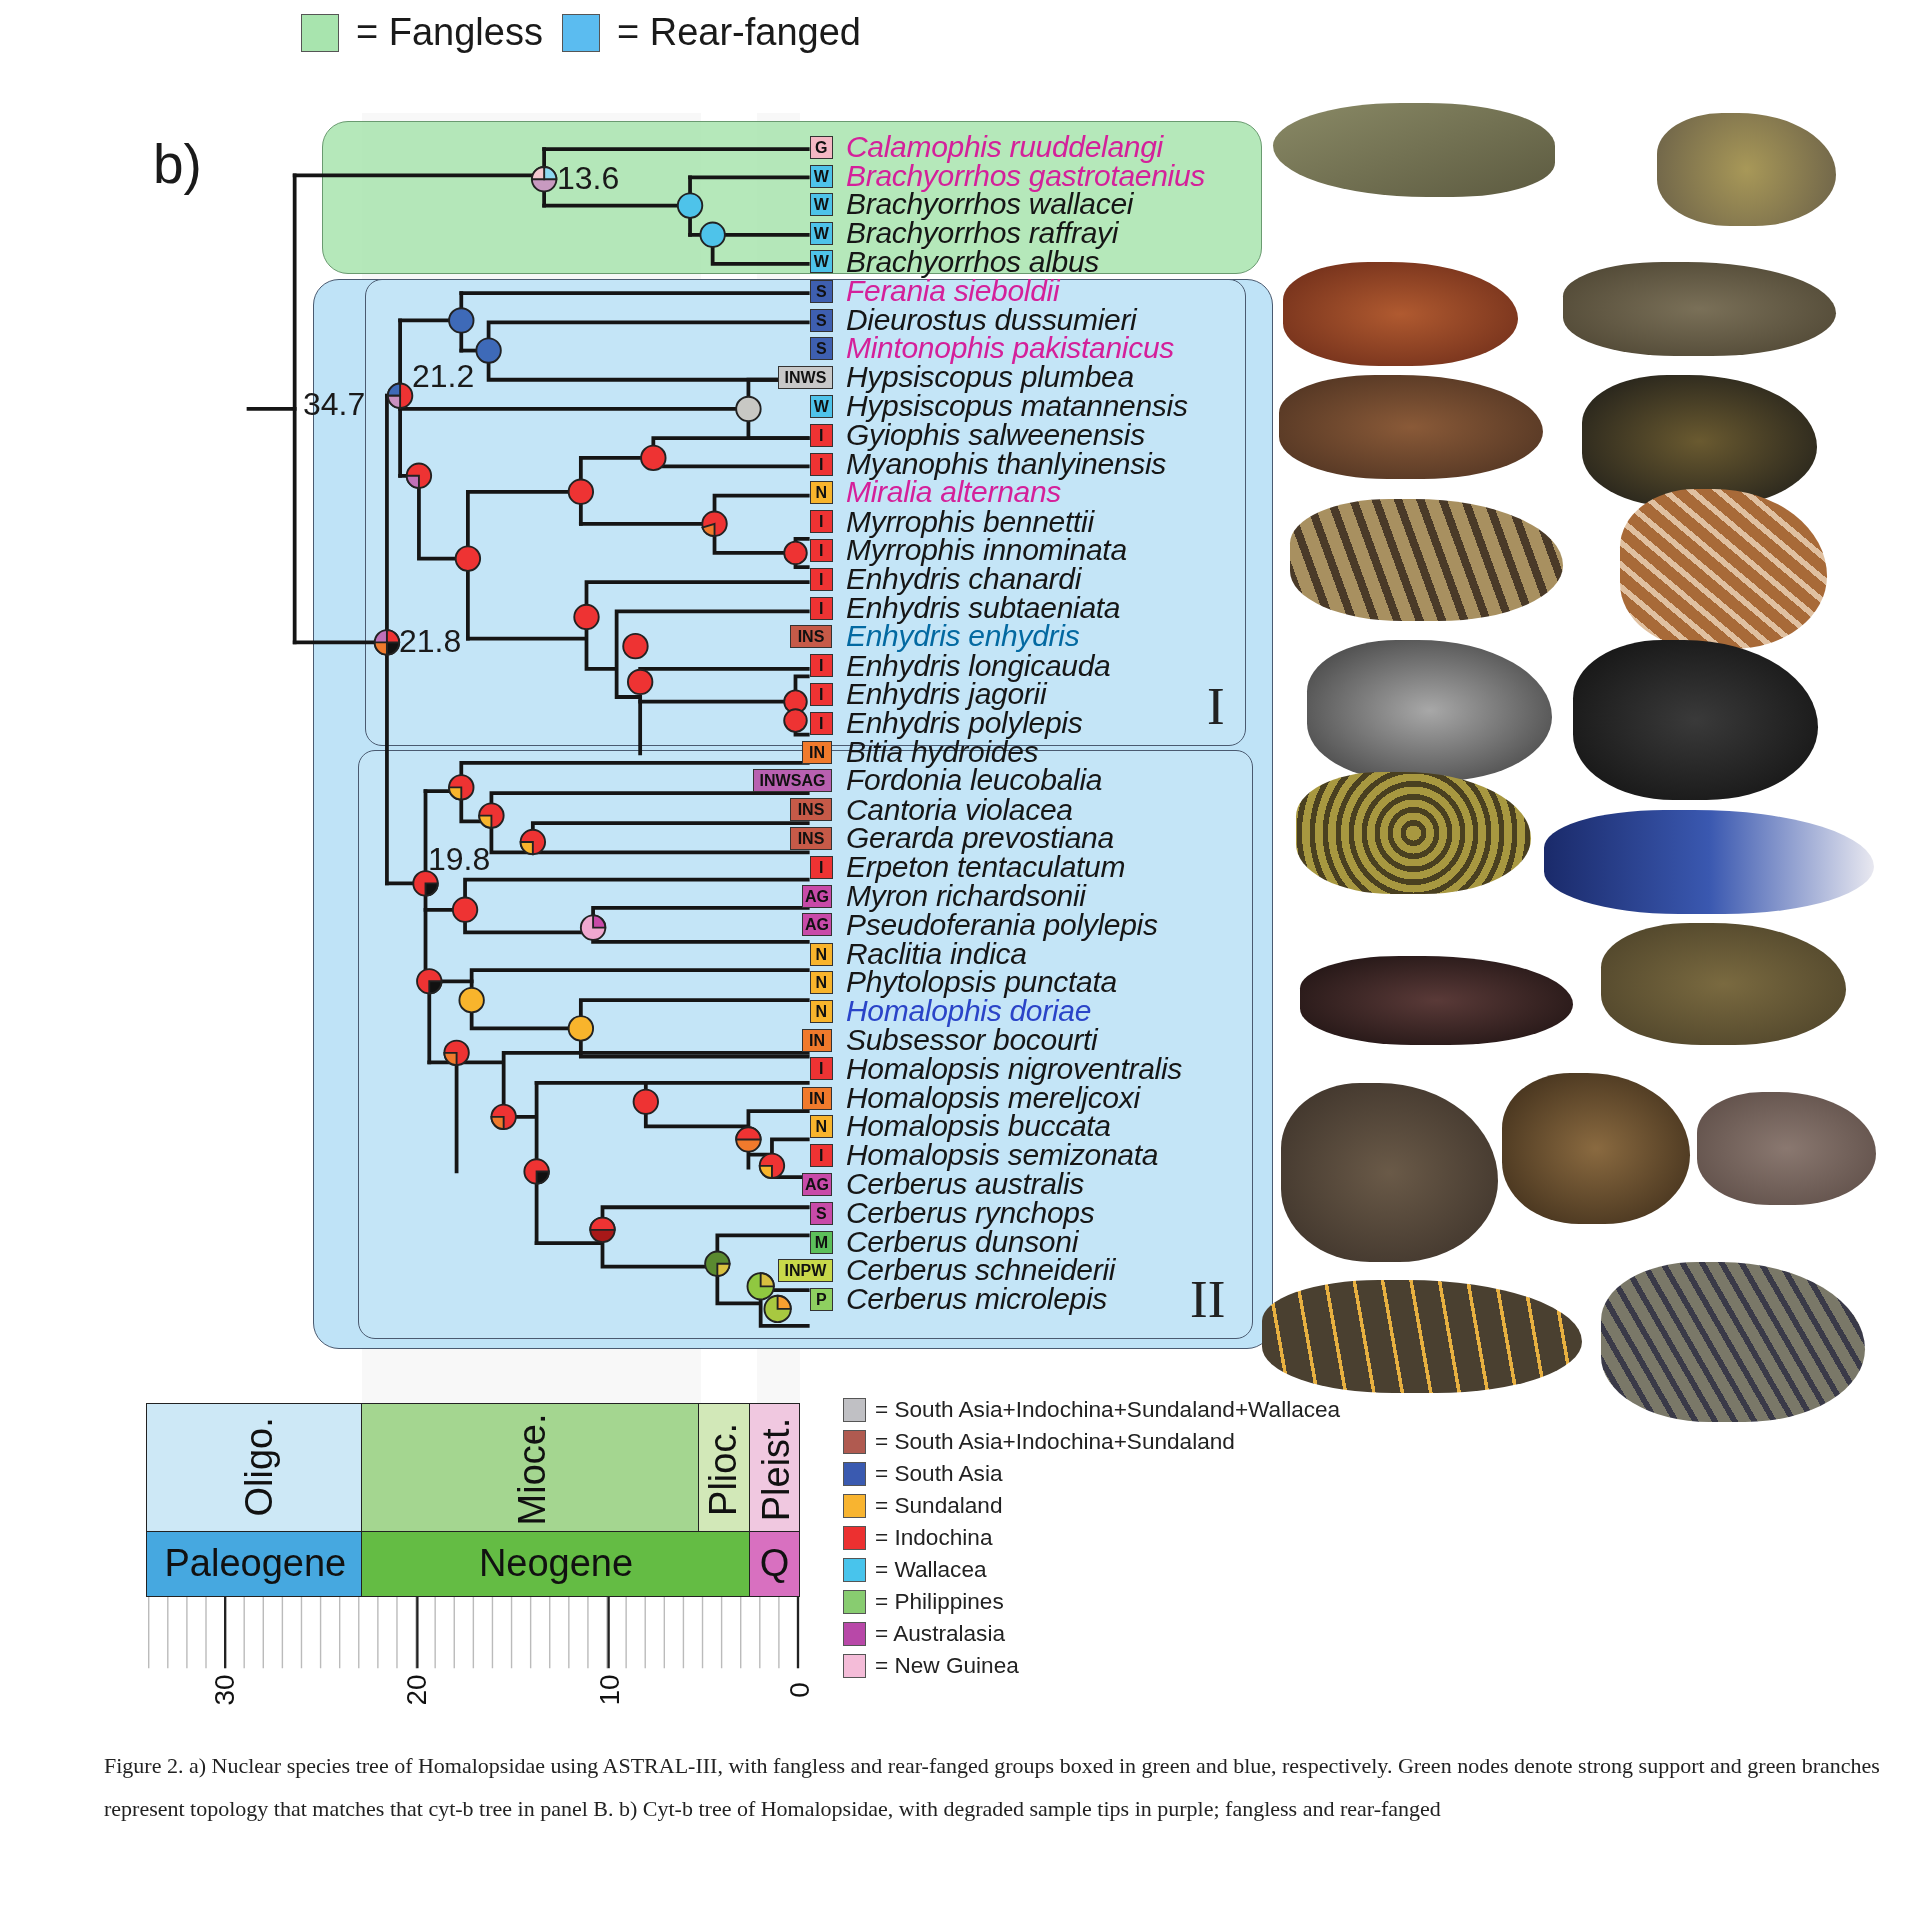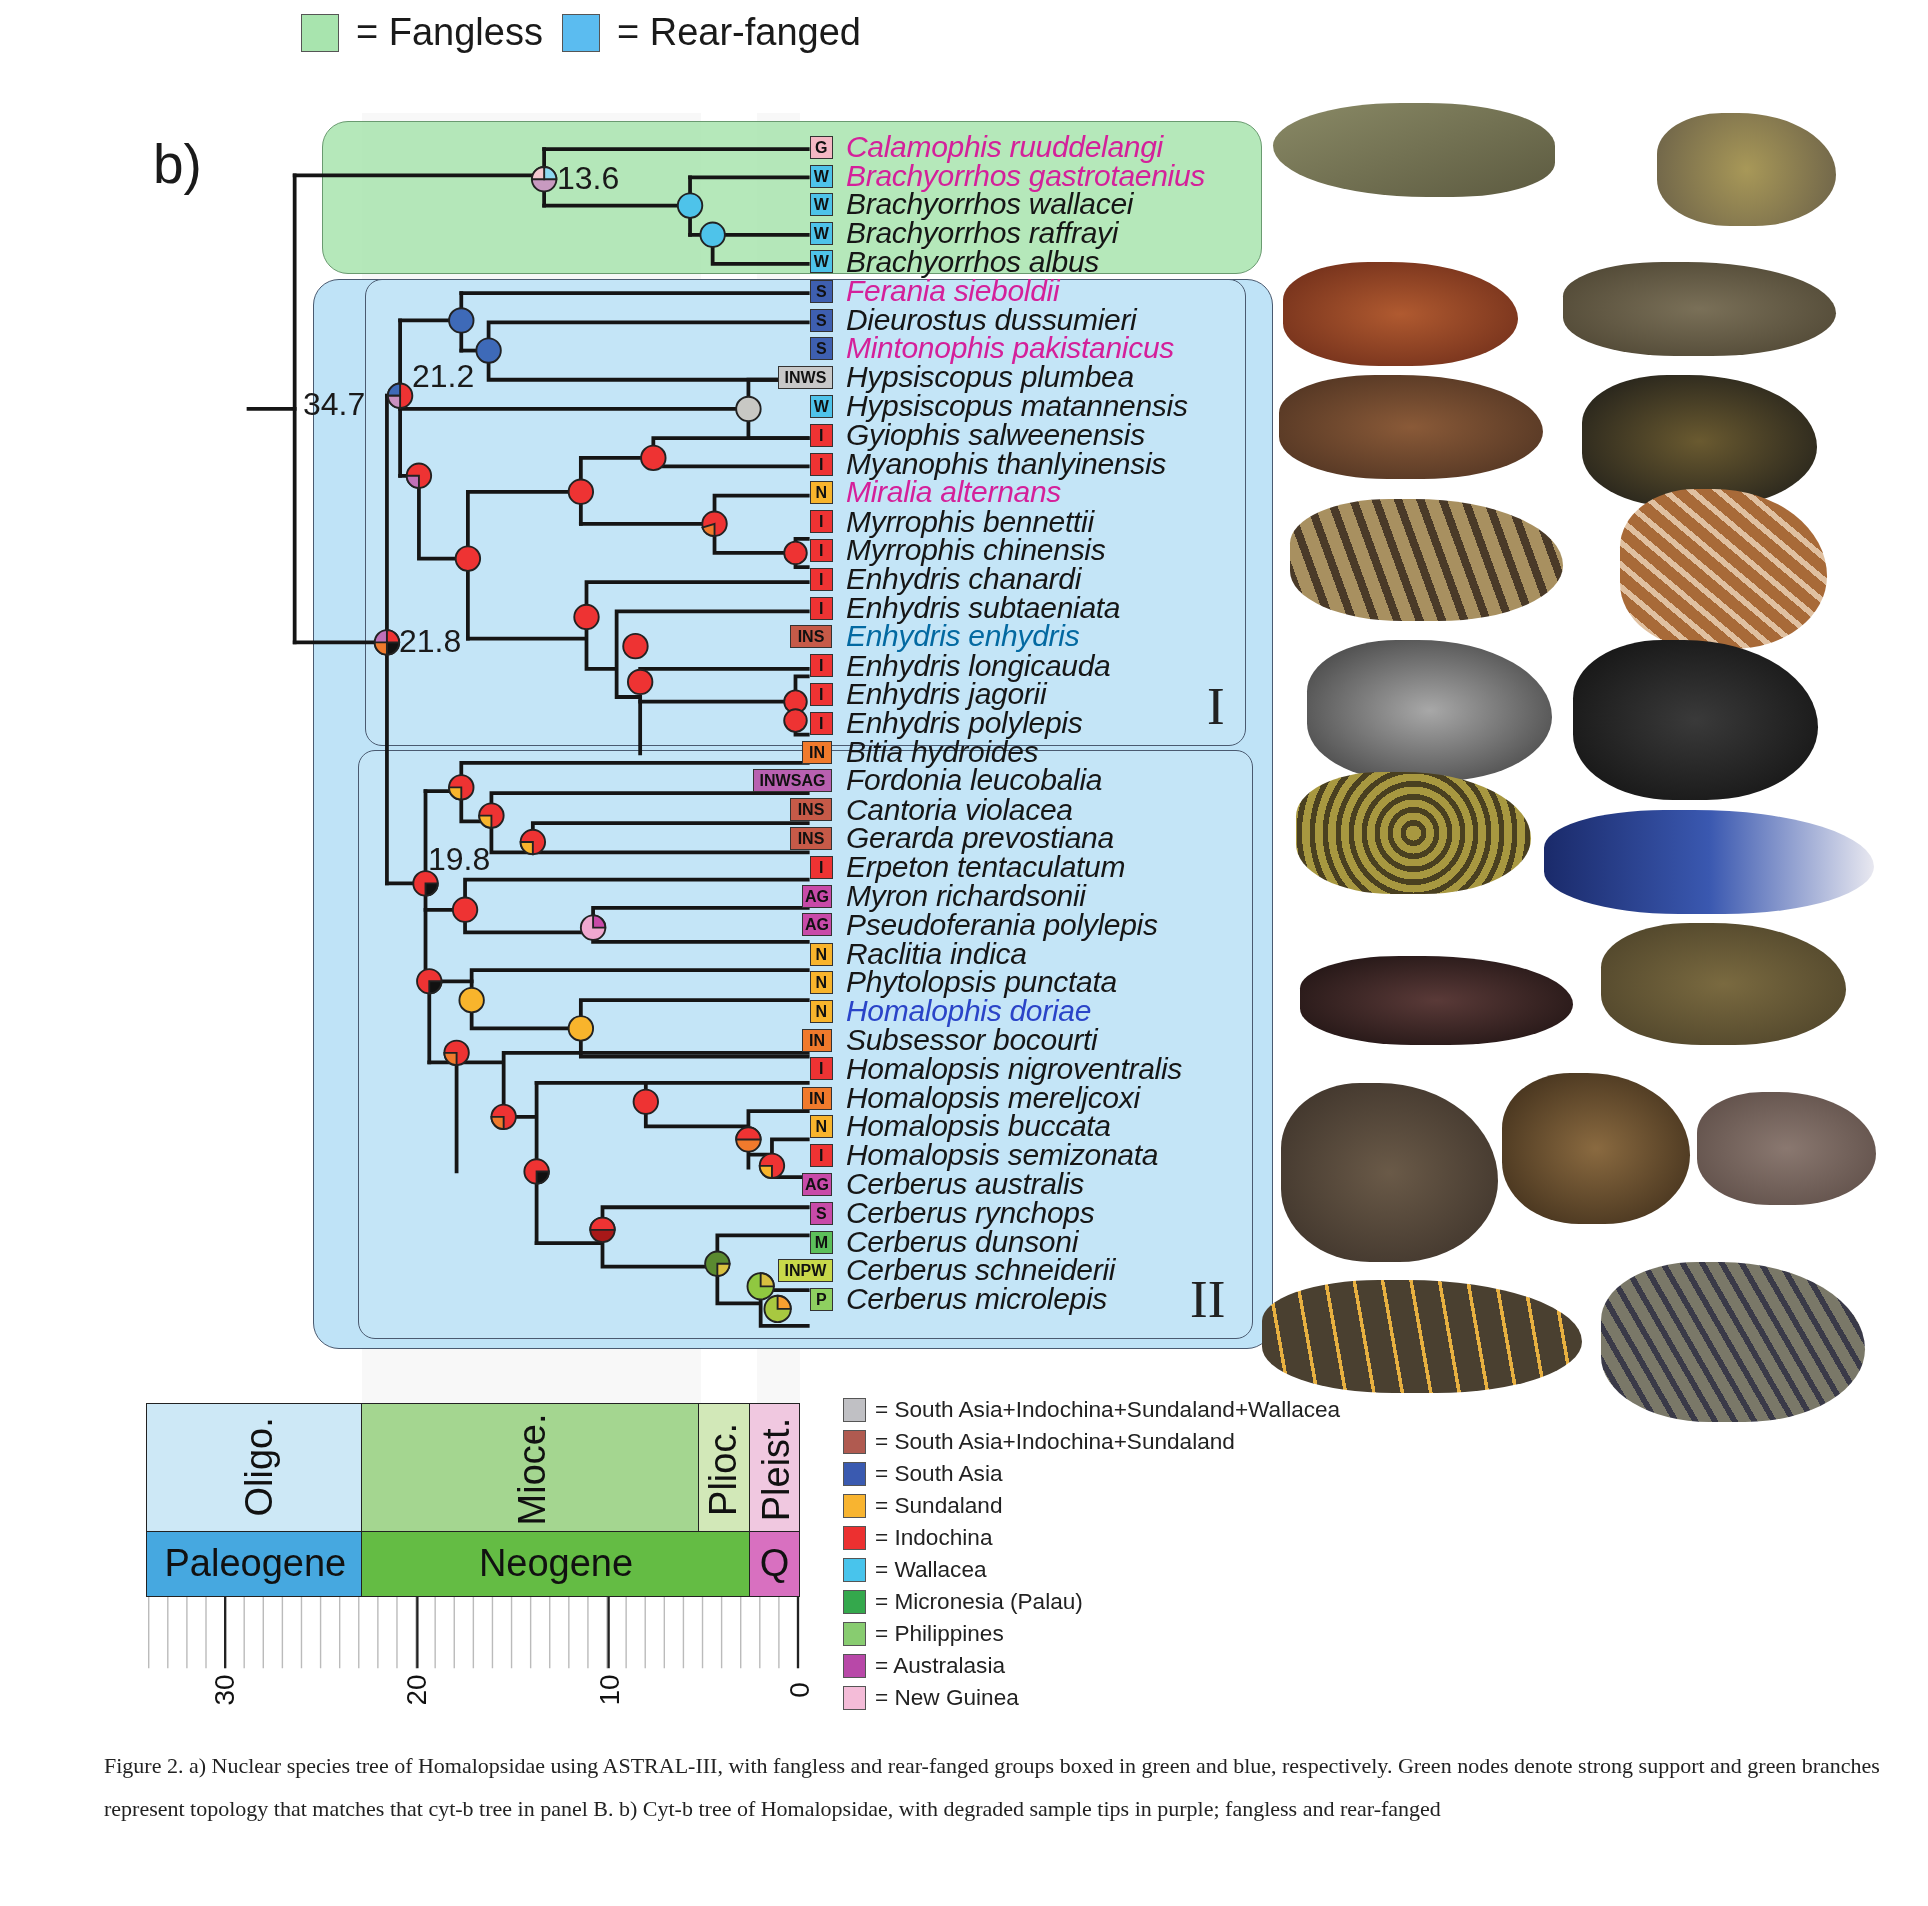--- a/index.html
+++ b/index.html
@@ -189,21 +189,21 @@
     <div class="tip" style="top: 392px; color: rgb(22, 22, 22);">Hypsiscopus matannensis</div>
     <div class="badge" style="left: 810px; top: 424px; min-width: 22.6px; background: rgb(238, 51, 51);">I</div>
     <div class="tip" style="top: 421px; color: rgb(22, 22, 22);">Gyiophis salweenensis</div>
     <div class="badge" style="left: 810px; top: 453px; min-width: 22.6px; background: rgb(238, 51, 51);">I</div>
     <div class="tip" style="top: 450px; color: rgb(22, 22, 22);">Myanophis thanlyinensis</div>
     <div class="badge" style="left: 810px; top: 481px; min-width: 22.6px; background: rgb(248, 180, 44);">N</div>
     <div class="tip" style="top: 478px; color: rgb(212, 32, 154);">Miralia alternans</div>
     <div class="badge" style="left: 810px; top: 510px; min-width: 22.6px; background: rgb(238, 51, 51);">I</div>
     <div class="tip" style="top: 508px; color: rgb(22, 22, 22);">Myrrophis bennettii</div>
     <div class="badge" style="left: 810px; top: 539px; min-width: 22.6px; background: rgb(238, 51, 51);">I</div>
-    <div class="tip" style="top: 536px; color: rgb(22, 22, 22);">Myrrophis chinensis</div>
+    <div class="tip" style="top: 536px; color: rgb(22, 22, 22);">Myrrophis innominata</div>
     <div class="badge" style="left: 810px; top: 568px; min-width: 22.6px; background: rgb(238, 51, 51);">I</div>
     <div class="tip" style="top: 565px; color: rgb(22, 22, 22);">Enhydris chanardi</div>
     <div class="badge" style="left: 810px; top: 597px; min-width: 22.6px; background: rgb(238, 51, 51);">I</div>
     <div class="tip" style="top: 594px; color: rgb(22, 22, 22);">Enhydris subtaeniata</div>
     <div class="badge" style="left: 790px; top: 625px; min-width: 42px; background: rgb(198, 90, 72);">INS</div>
     <div class="tip" style="top: 622px; color: #0369a1;">Enhydris enhydris</div>
     <div class="badge" style="left: 810px; top: 654px; min-width: 22.6px; background: rgb(238, 51, 51);">I</div>
     <div class="tip" style="top: 652px; color: rgb(22, 22, 22);">Enhydris longicauda</div>
     <div class="badge" style="left: 810px; top: 683px; min-width: 22.6px; background: rgb(238, 51, 51);">I</div>
     <div class="tip" style="top: 680px; color: rgb(22, 22, 22);">Enhydris jagorii</div>
@@ -360,24 +360,20 @@
     </div>
     <div class="row">
       <span class="gsw" style="background: rgb(236, 48, 48);"></span>
       <span>= Indochina</span>
     </div>
     <div class="row">
       <span class="gsw" style="background: rgb(72, 196, 236);"></span>
       <span>= Wallacea</span>
     </div>
     <div class="row">
-      <span class="gsw" style="background: rgb(52, 168, 76);"></span>
-      <span>= Micronesia (Palau)</span>
-    </div>
-    <div class="row">
       <span class="gsw" style="background: rgb(136, 204, 112);"></span>
       <span>= Philippines</span>
     </div>
     <div class="row">
       <span class="gsw" style="background: rgb(184, 72, 168);"></span>
       <span>= Australasia</span>
     </div>
     <div class="row">
       <span class="gsw" style="background: rgb(244, 188, 216);"></span>
       <span>= New Guinea</span>

